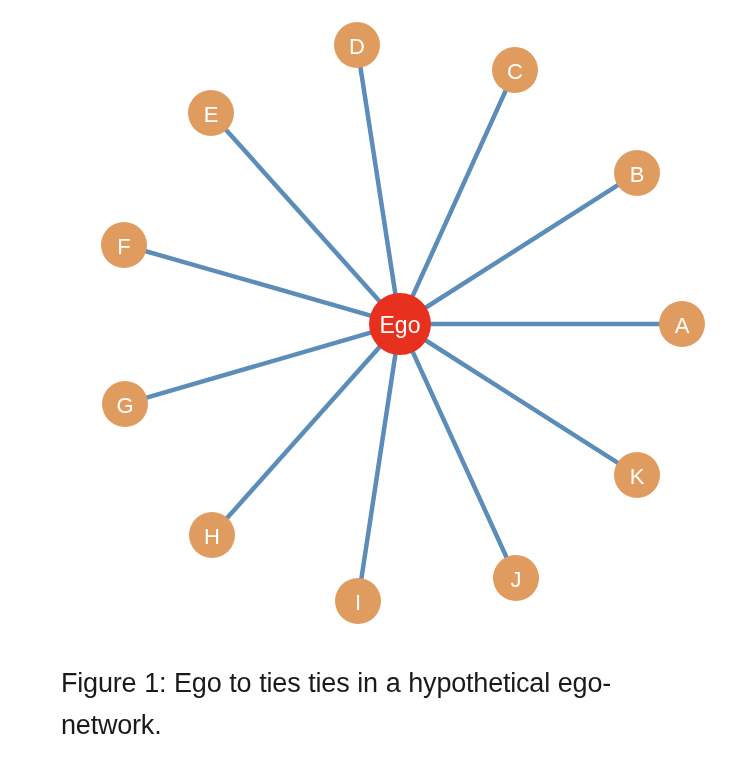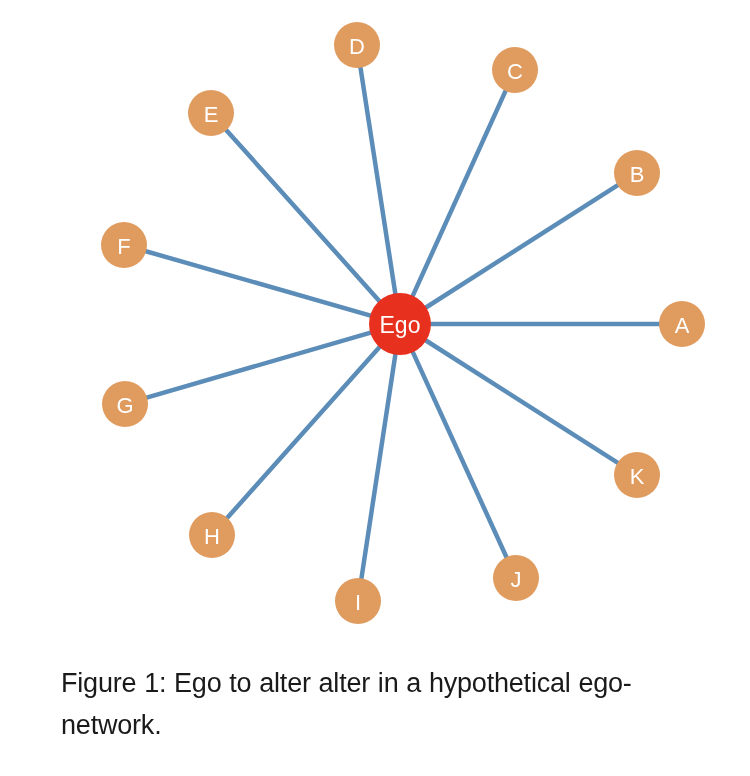--- a/index.html
+++ b/index.html
@@ -119,15 +119,15 @@
           <circle cx="637" cy="475" r="23" fill="#e09b5f"></circle>
           <text x="637" y="476" class="node-label-text alter-label" fill="#ffffff">K</text>
         </g>
         <g>
           <circle cx="400" cy="324" r="31" fill="#e8301e"></circle>
           <text x="400" y="325" class="node-label-text ego-label" fill="#ffffff">Ego</text>
         </g>
       </g>
   </svg>
 
-  <div id="caption">Figure 1: Ego to alter alter in a hypothetical ego-network.</div>
+  <div id="caption">Figure 1: Ego to ties ties in a hypothetical ego-network.</div>
 
 </div>
 
 </body></html>

